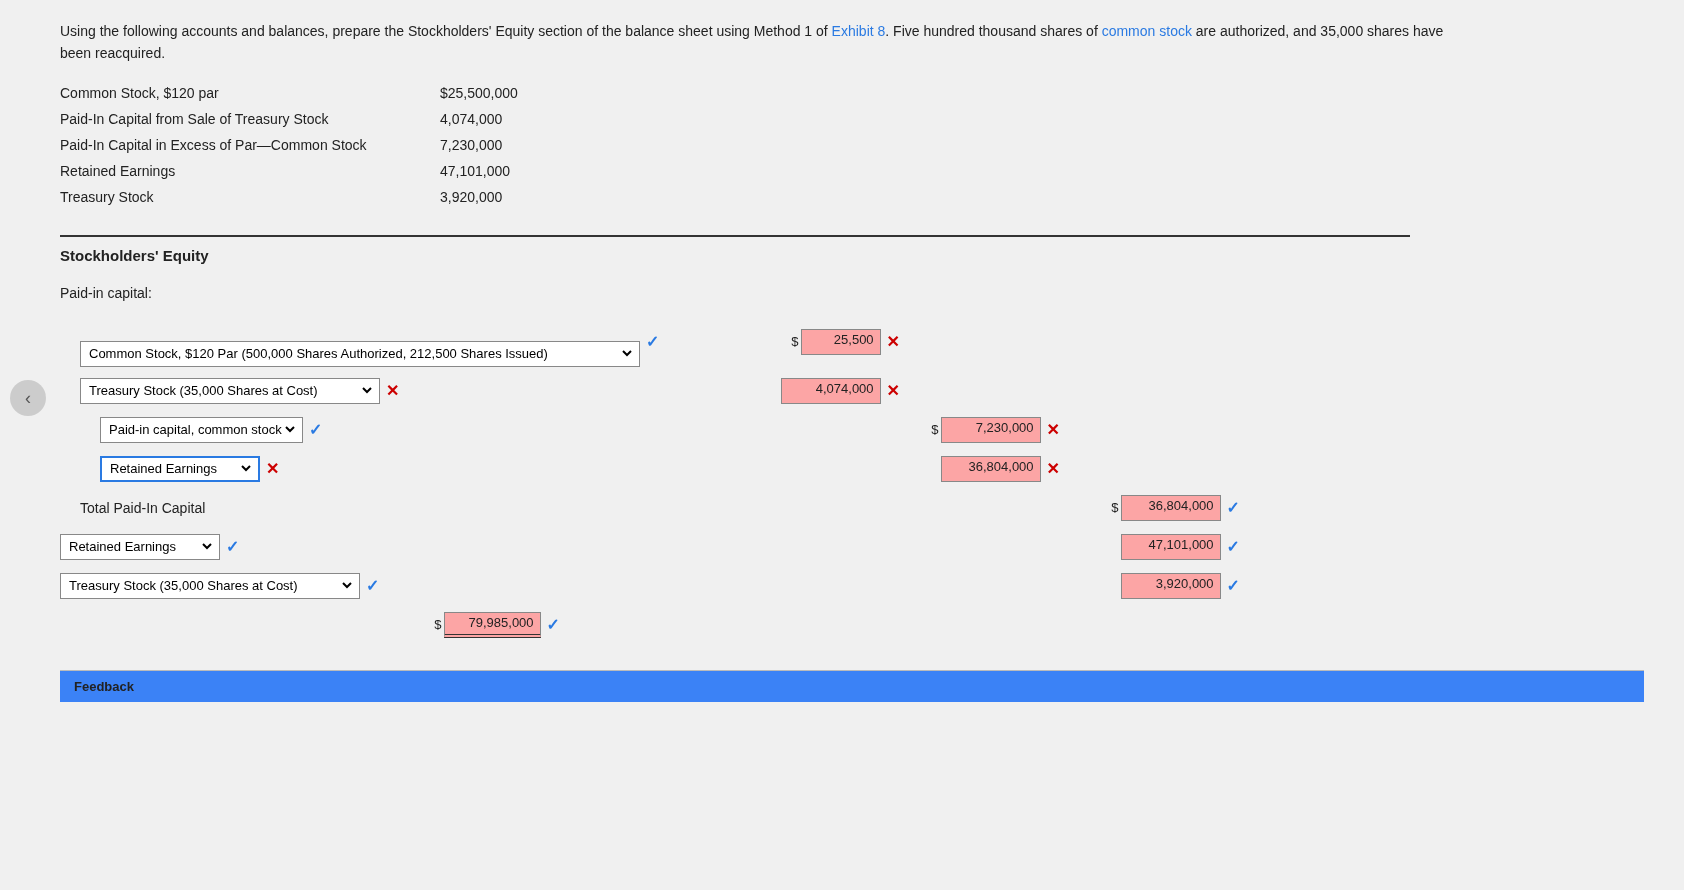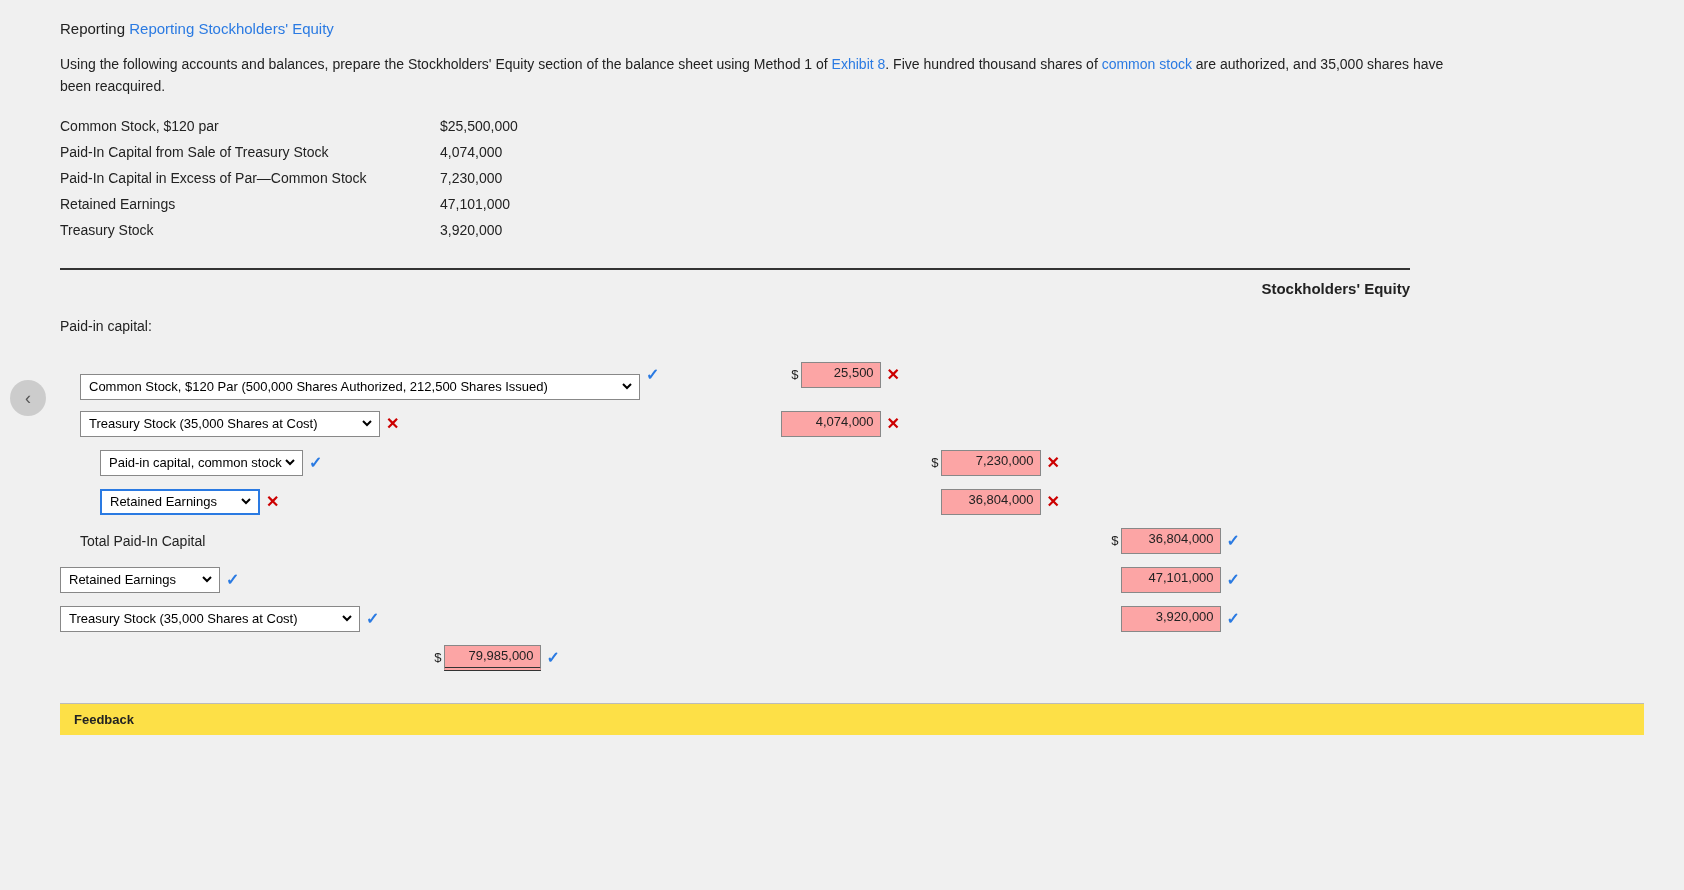--- a/index.html
+++ b/index.html
@@ -59,21 +59,21 @@
     .accounts-table .value {
       font-size: 14px;
     }
     
     .equity-section {
       border-top: 2px solid #333;
       padding-top: 10px;
       max-width: 1350px;
     }
     .equity-title {
-      text-align: right;
+      text-align: left;
       font-weight: bold;
       font-size: 15px;
       margin-bottom: 14px;
     }
     .dropdown-select {
       border: 1px solid #888;
       background: white;
       padding: 2px 4px;
       font-size: 13px;
       cursor: pointer;
@@ -149,42 +149,39 @@
       justify-content: flex-end;
     }
     .static-label {
       font-size: 14px;
     }
     .highlighted-dropdown {
       border: 2px solid #2a7ae2;
     }
     .feedback-bar {
       margin-top: 30px;
-      background: #fde047;
+      background: #3b82f6;
       padding: 8px 14px;
       font-weight: bold;
       font-size: 13px;
       border-top: 1px solid #bbb;
     }
     .double-line {
       border-bottom: 4px double #333;
     }
   </style>
 </head>
 <body>
 
 <div class="page-container">
 
   <button class="nav-back">
     <span>‹</span>
   </button>
 
-  <div class="page-title">
-    Reporting <a href="#">Reporting Stockholders' Equity</a>
-  </div>
 
   <div class="intro-text">
     Using the following accounts and balances, prepare the Stockholders' Equity section of the balance sheet using Method 1 of <a href="#">Exhibit 8</a>. Five hundred thousand shares of <a href="#">common stock</a> are authorized, and 35,000 shares have been reacquired.
   </div>
 
   <div class="accounts-table">
     <div class="row">
       <span class="label">Common Stock, $120 par</span>
       <span class="value">$25,500,000</span>
     </div>

